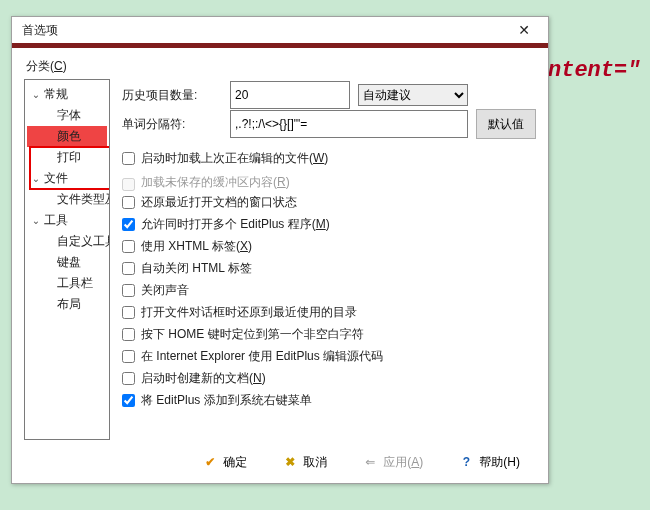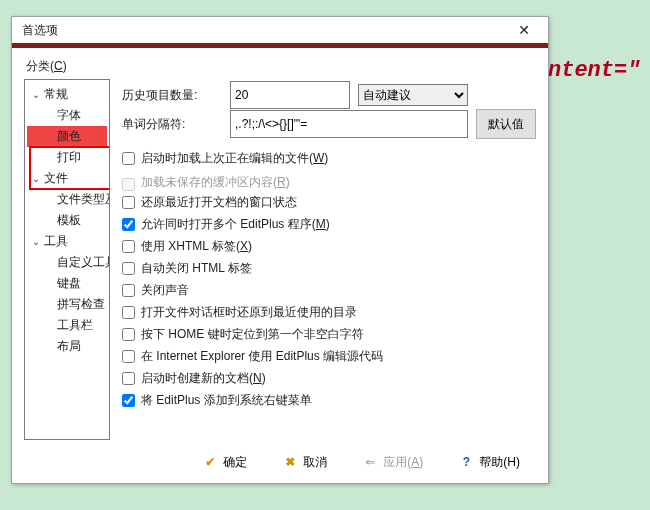--- a/index.html
+++ b/index.html
@@ -231,44 +231,34 @@
               <span class="row">
                 <span class="chev">⌄</span>
                 <span>文件</span>
               </span>
             </li>
             <li class="child">
               <span class="row">
                 <span>文件类型及语法</span>
               </span>
             </li>
-            <li class="child">
-              <span class="row">
-                <span>模板</span>
-              </span>
-            </li>
             <li class="parent">
               <span class="row">
                 <span class="chev">⌄</span>
                 <span>工具</span>
               </span>
             </li>
             <li class="child">
               <span class="row">
                 <span>自定义工具</span>
               </span>
             </li>
             <li class="child">
               <span class="row">
                 <span>键盘</span>
-              </span>
-            </li>
-            <li class="child">
-              <span class="row">
-                <span>拼写检查</span>
               </span>
             </li>
             <li class="child">
               <span class="row">
                 <span>工具栏</span>
               </span>
             </li>
             <li class="child">
               <span class="row">
                 <span>布局</span>

